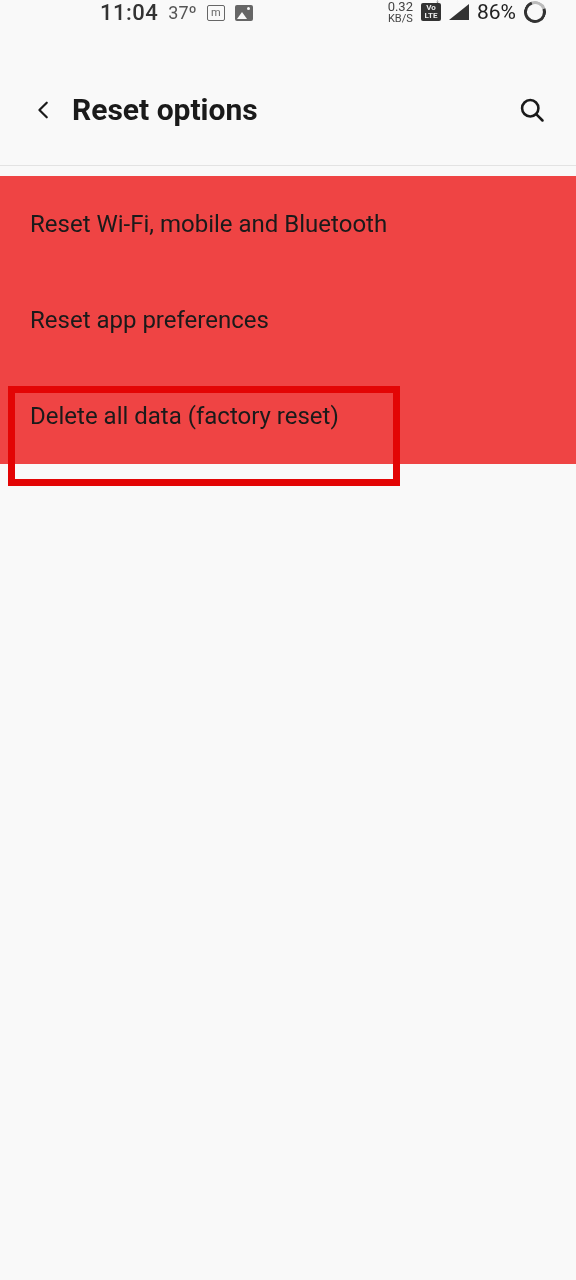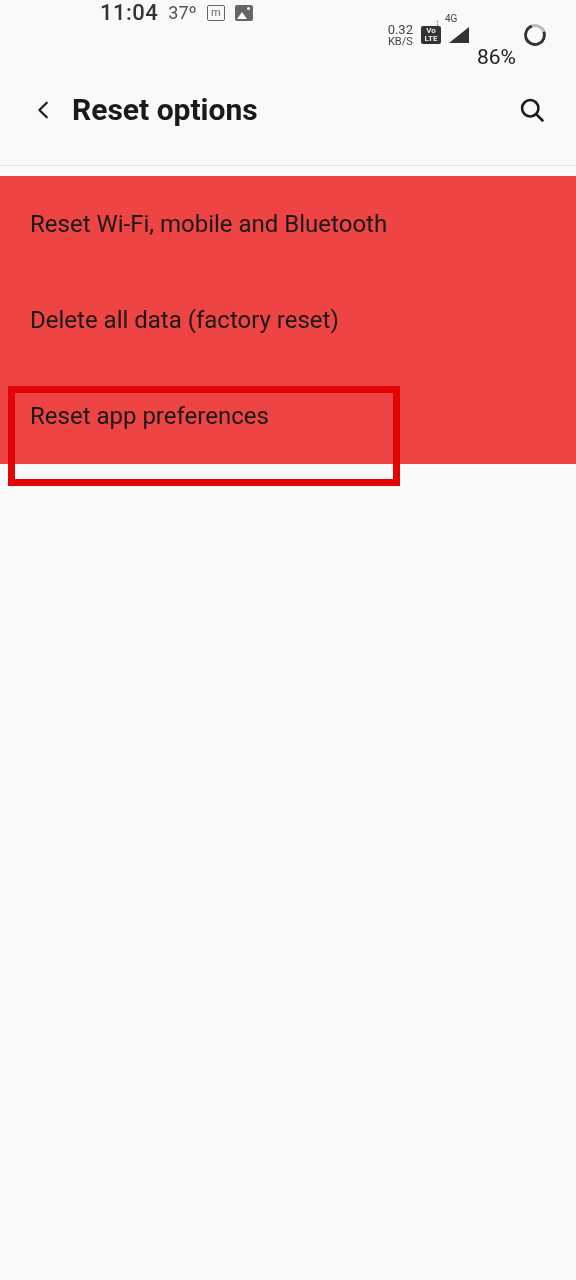--- a/index.html
+++ b/index.html
@@ -50,21 +50,21 @@
       display:flex;flex-direction:column;align-items:center;justify-content:center;
       border-radius:2px;line-height:1;font-weight:700;
     }
     .sig{
       width:0;height:0;border-style:solid;
       border-width:0 0 16px 20px;border-color:transparent transparent #333 transparent;
       position:relative;
     }
     .sig::before{content:"4G";position:absolute;left:-24px;top:-14px;font-size:10px;color:#444;}
     .sig::after{content:"↕";position:absolute;left:-34px;top:-10px;font-size:10px;color:#777;}
-    .batt-txt{font-size:21px;color:#222;margin-top:45px;}
+    .batt-txt{font-size:21px;color:#222;}
     .batt-ring{
       width:22px;height:22px;border:3px solid #333;border-radius:50%;
       border-top-color:#bbb;transform:rotate(25deg);
     }
     
     .header{
       height:112px;
       display:flex;
       align-items:center;
       padding:0 24px;
@@ -127,20 +127,20 @@
       <line x1="16" y1="16" x2="21" y2="21" stroke="#1a1a1a" stroke-width="2.2" stroke-linecap="round"></line>
     </svg>
   </div>
 </div>
 
 <div class="list">
   <div class="item">
     <span>Reset Wi-Fi, mobile and Bluetooth</span>
   </div>
   <div class="item">
-    <span>Delete all data (factory reset)</span>
+    <span>Reset app preferences</span>
   </div>
   <div class="item">
-    <span>Reset app preferences</span>
+    <span>Delete all data (factory reset)</span>
   </div>
 </div>
 
 <div class="highlight-box"></div>
 
 </body></html>

